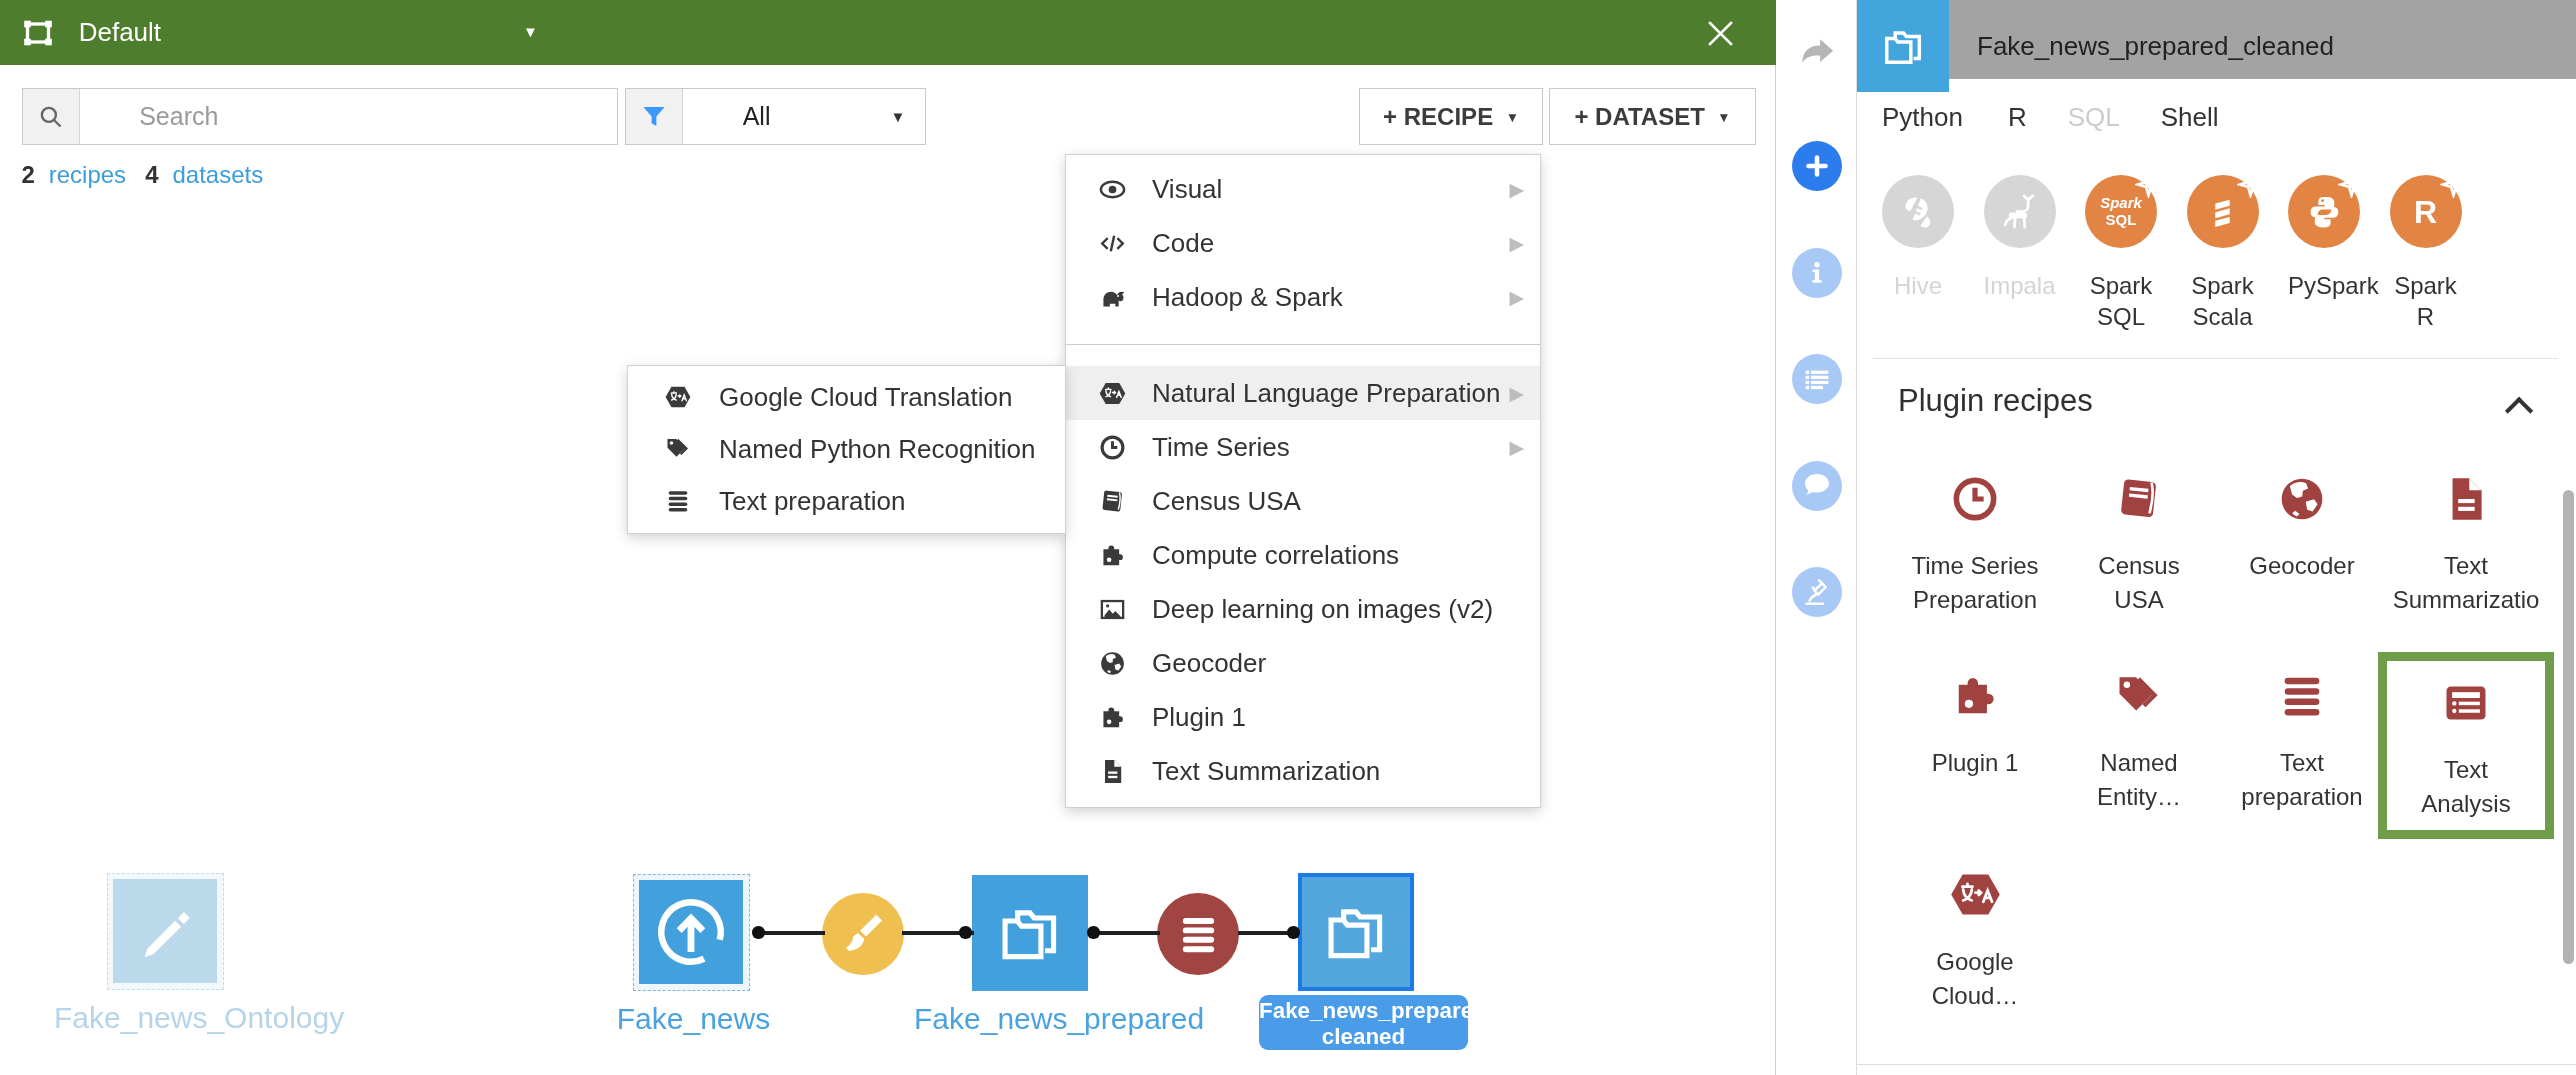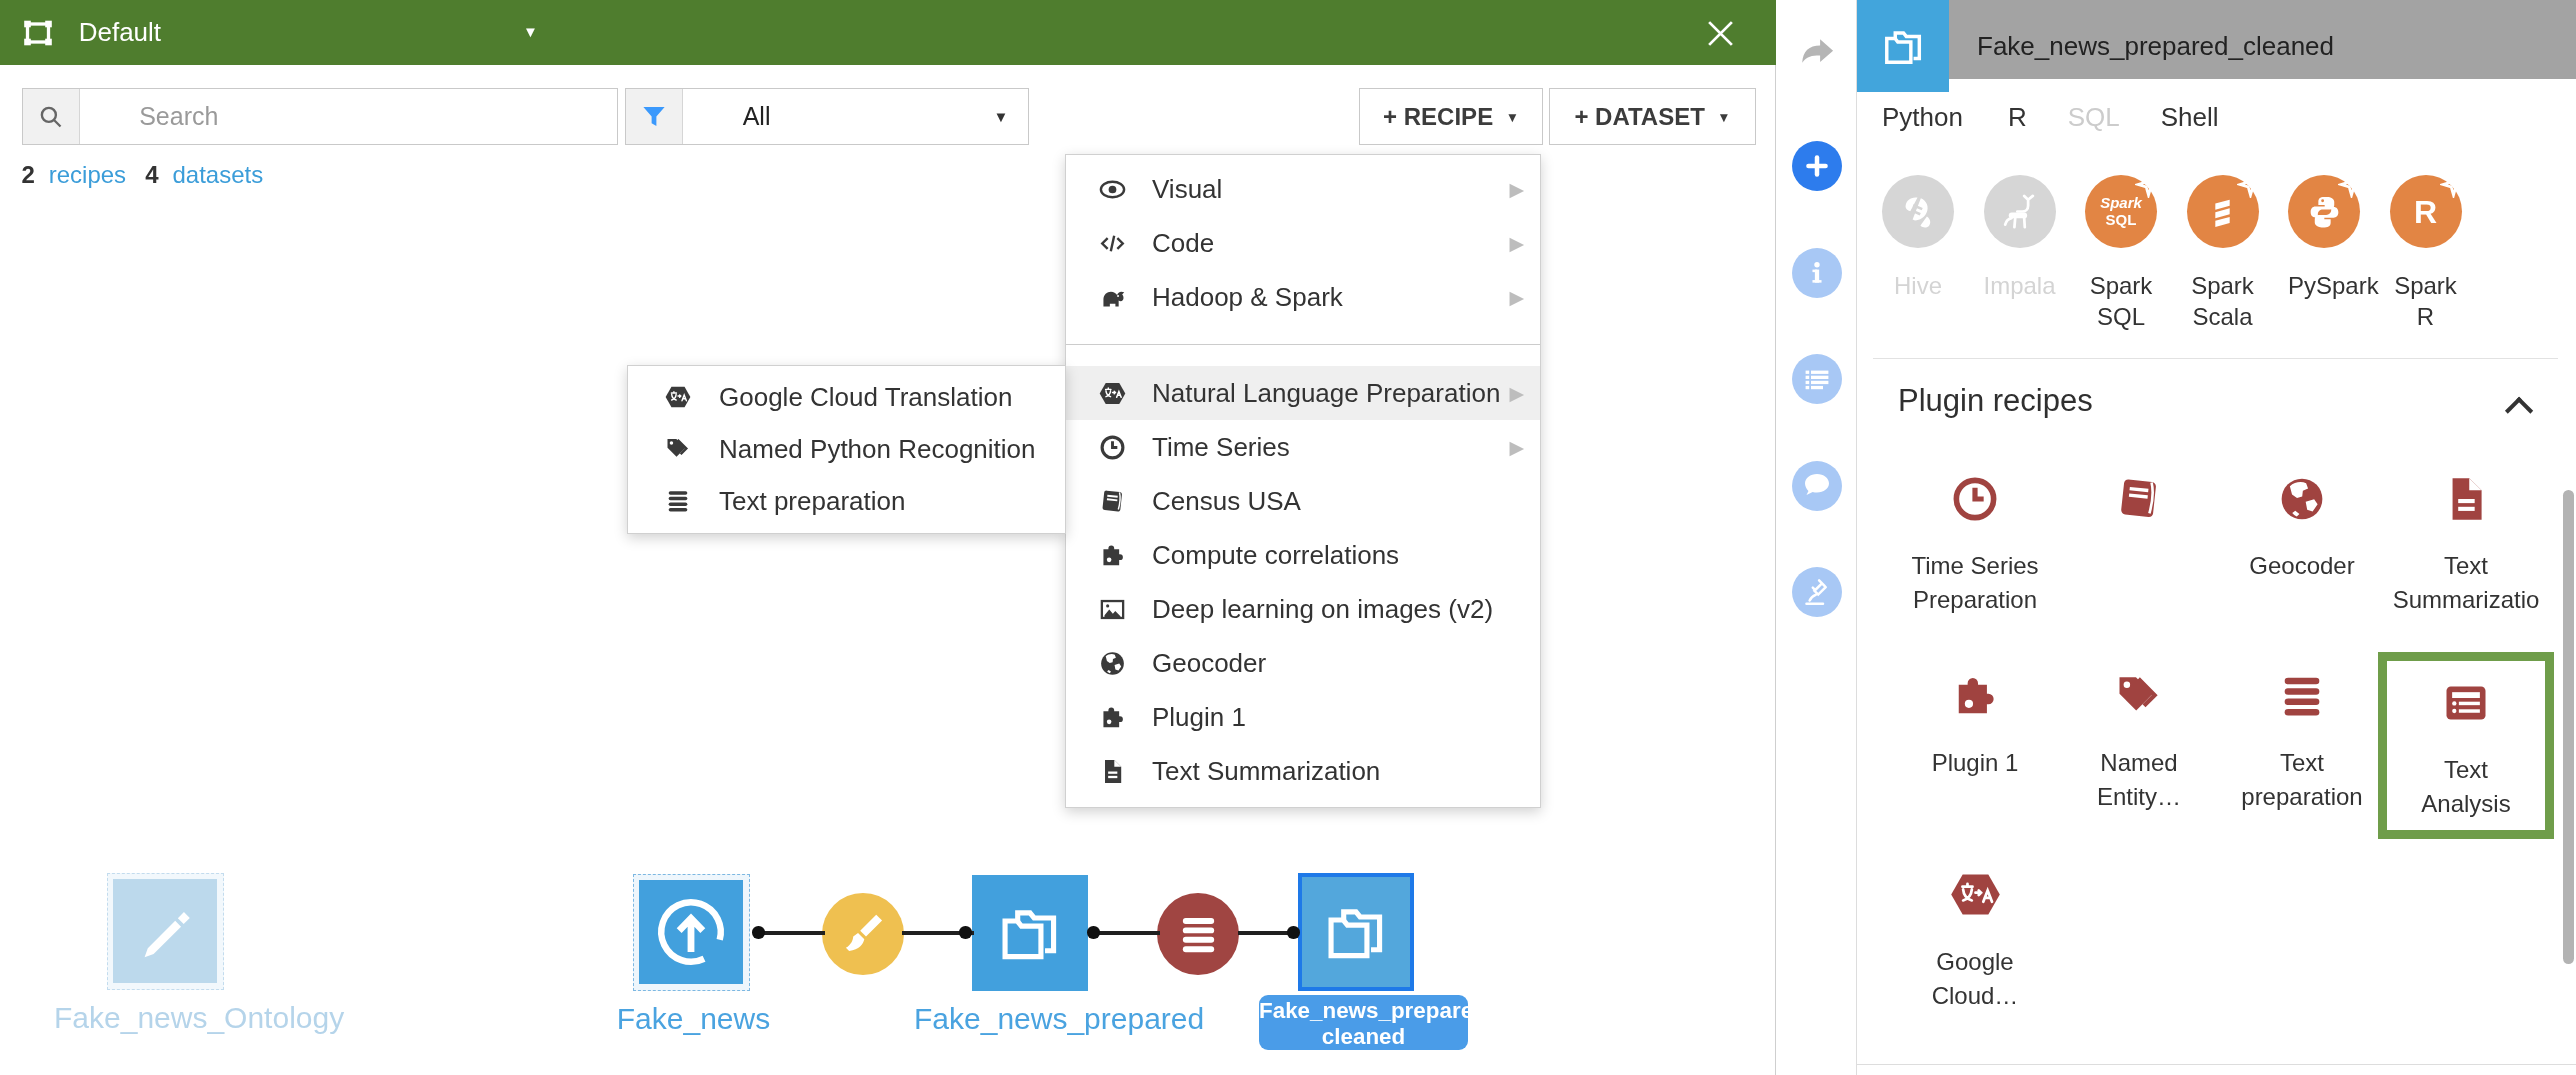--- a/index.html
+++ b/index.html
@@ -17,21 +17,21 @@
   #zone-icon { margin-left:19.7px; }
   #zone-label { color:#fff; font-size:26px; margin-left:23px; }
   #zone-caret { position:absolute; left:523px; top:23px; color:#fff; font-size:15px; }
   #flow-close { position:absolute; left:1699px; top:12.5px; width:43px; height:41px;
                 display:flex; align-items:center; justify-content:center; cursor:pointer; }
 
   
   .boxfield { position:absolute; top:88px; height:57px; background:#fff;
               border:0.9px solid #c9c9c9; display:flex; align-items:center;gap:40px; }
   #search-box { left:21.5px; width:596px; }
-  #filter-box { left:625px; width:404px; }
+  #filter-box { left:625px; width:301px; }
   .seg { width:57px; height:55px; background:#f1f1f1; border-right:0.9px solid #d6d6d6;
          display:flex; align-items:center; justify-content:center; flex:0 0 57px; }
   #search-input { border:none; outline:none; font-size:25px; color:#555;
                   padding-left:19.7px; width:501px; background:transparent;
                   font-family:"Liberation Sans", sans-serif; }
   #search-input::placeholder { color:#9a9a9a; }
   #filter-value { font-size:25px; color:#222; margin-left:19.7px; }
   #filter-caret { position:absolute; right:19.7px; color:#333; font-size:15px; }
   .tbtn { position:absolute; top:88px; height:57px; background:#fff; border:0.9px solid #c9c9c9;
           display:flex; align-items:center; justify-content:center; gap:12.5px;
@@ -654,20 +654,24 @@
           <div>Time Series</div>
           <div>Preparation</div>
         </div>
     </div>
     <div class="pcell" style="left:200px; top:461px">
       <div class="pic">
           <svg class="ic" width="52" height="52" viewBox="0 0 58 58">
             <use href="#sy-book"></use>
           </svg>
         </div>
+      <div class="plab">
+          <div>Census</div>
+          <div>USA</div>
+        </div>
     </div>
     <div class="pcell" style="left:363px; top:461px">
       <div class="pic">
           <svg class="ic" width="52" height="52" viewBox="0 0 58 58">
             <use href="#sy-globe"></use>
           </svg>
         </div>
       <div class="plab">
           <div>Geocoder</div>
           <div></div>

